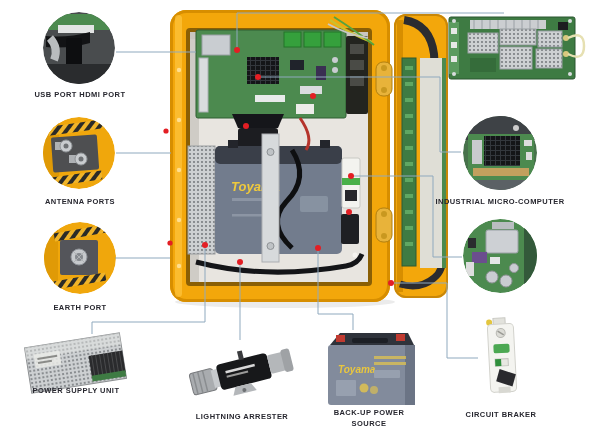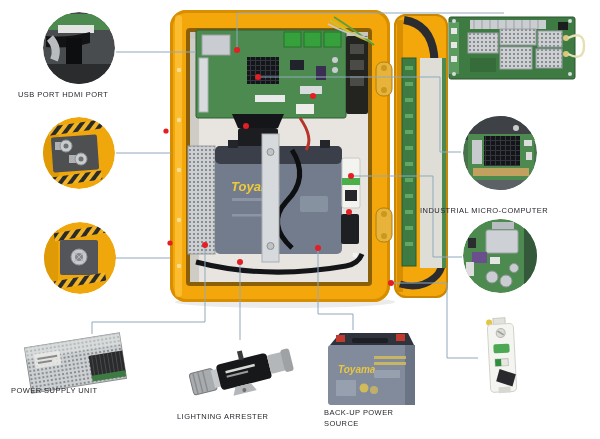--- a/index.html
+++ b/index.html
@@ -1,20 +1,20 @@
 <!DOCTYPE html>
 <html><head>
 <meta charset="utf-8">
 <style>
   html,body{margin:0;padding:0;background:#ffffff;}
   #stage{position:relative;width:600px;height:439px;background:#ffffff;overflow:hidden;
          font-family:"Liberation Sans",sans-serif;}
   #stage svg{position:absolute;left:0;top:0;}
-  .callout-label{position:absolute;font-size:7.5px;font-weight:normal;letter-spacing:.45px;
-         color:#27272F;line-height:1.5;text-transform:uppercase;}
+  .callout-label{position:absolute;font-size:7.5px;font-weight:bold;letter-spacing:.45px;
+         color:#27272F;text-align:center;line-height:1.5;text-transform:uppercase;}
   svg text{font-family:"Liberation Sans",sans-serif;}
 </style>
 </head>
 <body>
 
 <div id="stage">
 
 <svg width="600" height="439" viewBox="0 0 600 439">
   <defs>
     <pattern id="perf" width="4" height="4" patternUnits="userSpaceOnUse">
@@ -331,18 +331,21 @@
         <circle cx="205" cy="245" r="3"></circle>
         <circle cx="318" cy="248" r="3"></circle>
     <circle cx="351" cy="176" r="3"></circle>
         <circle cx="349" cy="212" r="3"></circle>
         <circle cx="240" cy="262" r="3"></circle>
     <circle cx="391" cy="283" r="3"></circle>
   </g>
 </svg>
 
 <div class="callout-label" style="left:18px;top:89px;width:124px">USB PORT HDMI PORT</div>
-<div class="callout-label" style="left:420px;top:205px;width:160px">INDUSTRIAL MICRO-COMPUTER</div>
+<div class="callout-label" style="left:18px;top:196px;width:124px">ANTENNA PORTS</div>
+<div class="callout-label" style="left:18px;top:302px;width:124px">EARTH PORT</div>
+<div class="callout-label" style="left:420px;top:196px;width:160px">INDUSTRIAL MICRO-COMPUTER</div>
 <div class="callout-label" style="left:11px;top:385px;width:130px">POWER SUPPLY UNIT</div>
 <div class="callout-label" style="left:177px;top:411px;width:130px">LIGHTNING ARRESTER</div>
 <div class="callout-label" style="left:324px;top:407px;width:90px">BACK-UP POWER SOURCE</div>
+<div class="callout-label" style="left:441px;top:409px;width:120px">CIRCUIT BRAKER</div>
 
 </div>
 
 </body></html>

